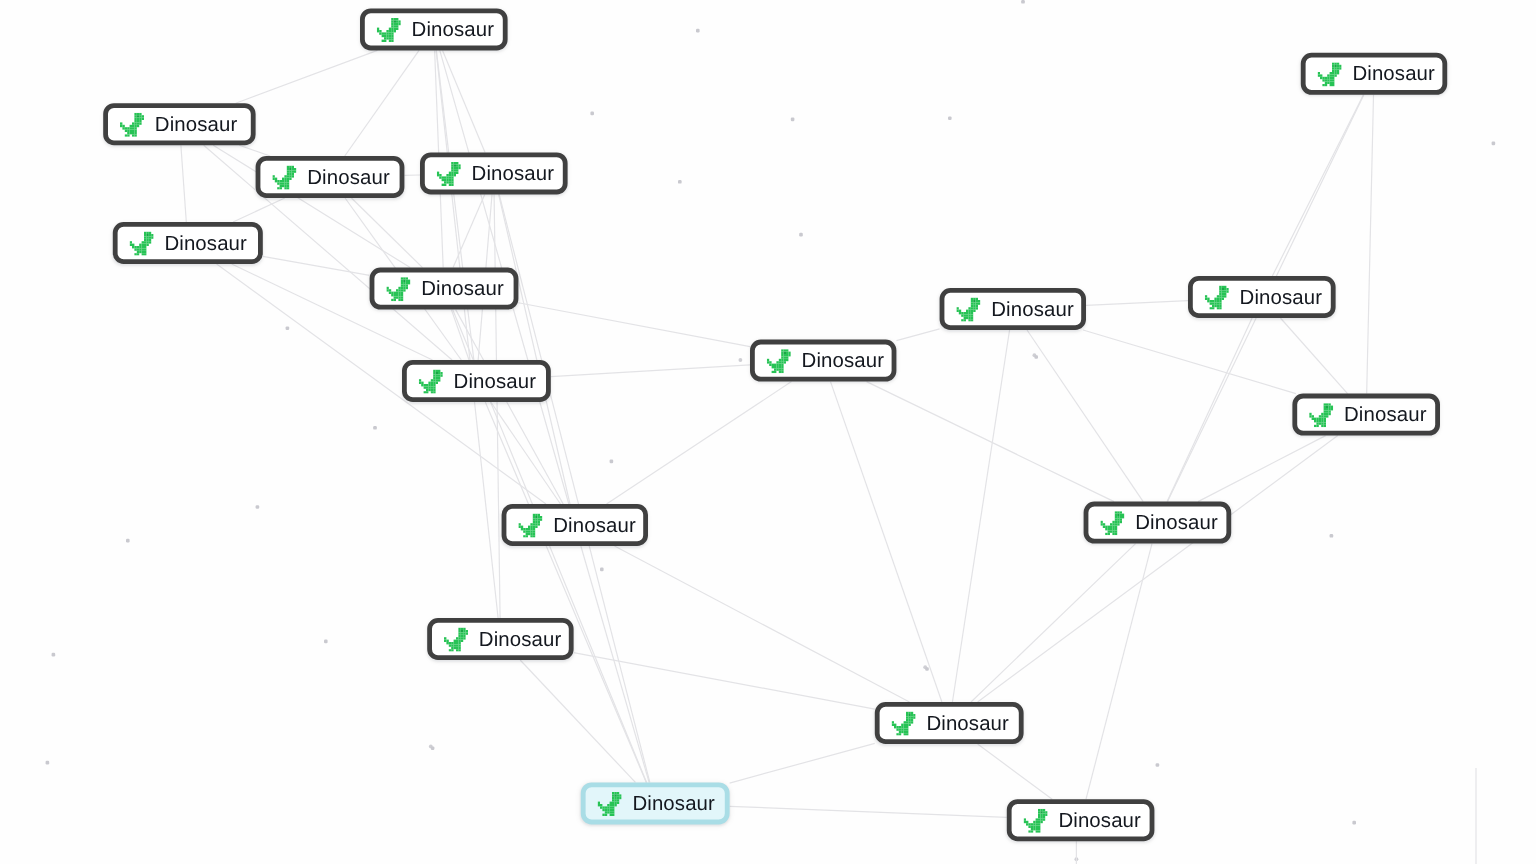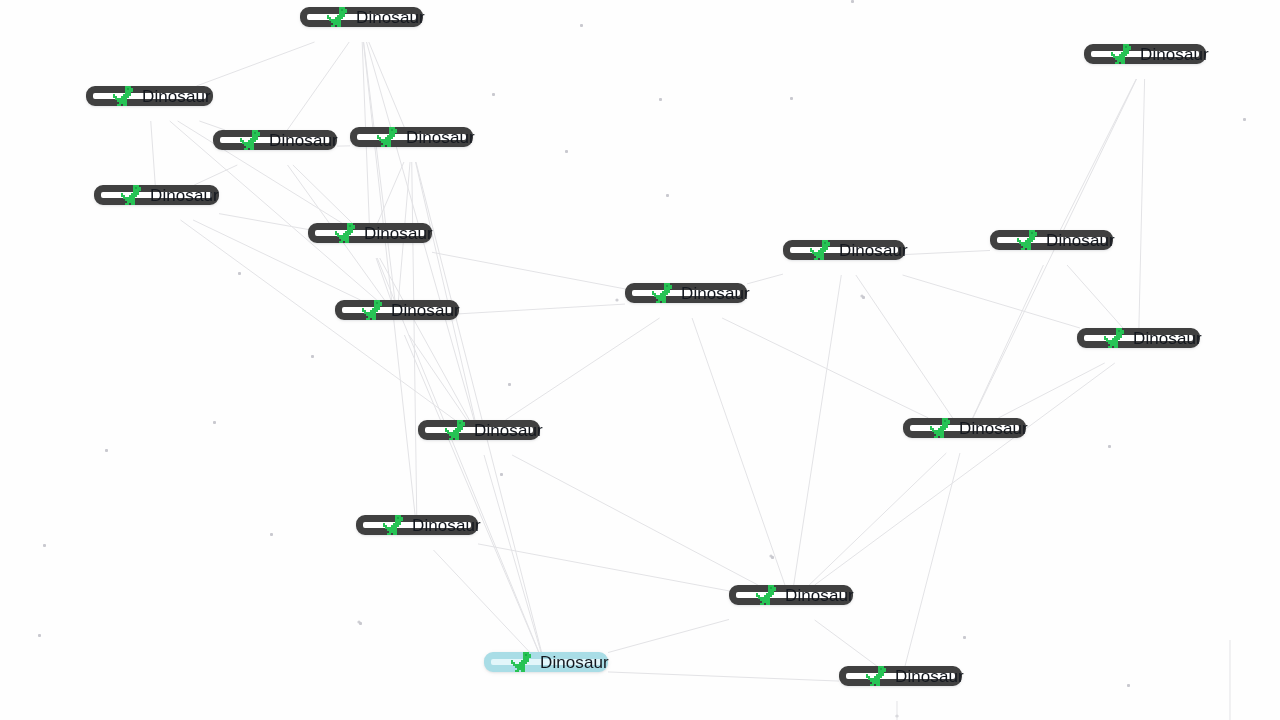--- a/index.html
+++ b/index.html
@@ -16,24 +16,24 @@
   }
   #edge-layer{position:absolute;left:0;top:0;width:1280px;height:720px;pointer-events:none;}
   #dot-layer{position:absolute;left:0;top:0;width:1280px;height:720px;pointer-events:none;}
   .bg-dot{position:absolute;width:3px;height:3px;background:#c9c9cf;border-radius:1px;}
   #node-layer{position:absolute;left:0;top:0;width:1280px;height:720px;}
 
   .node{
     position:absolute;
     display:flex;align-items:center;gap:9px;
     box-sizing:border-box;
-    height:20px;
-    padding:0 13px 0 20px;
+    height:35px;
+    padding:0 13px 0 10px;
     background:#ffffff;
-    border:7px solid #404040;
+    border:4px solid #404040;
     border-radius:9px;
     box-shadow:0 1px 2px rgba(16,24,40,0.07),0 1px 4px rgba(16,24,40,0.05);
     white-space:nowrap;
     cursor:pointer;
   }
   .node.selected{
     background:#e2f6fa;
     border-color:#a9dde6;
     box-shadow:0 1px 2px rgba(16,24,40,0.08),0 1px 5px rgba(16,24,40,0.06);
   }

